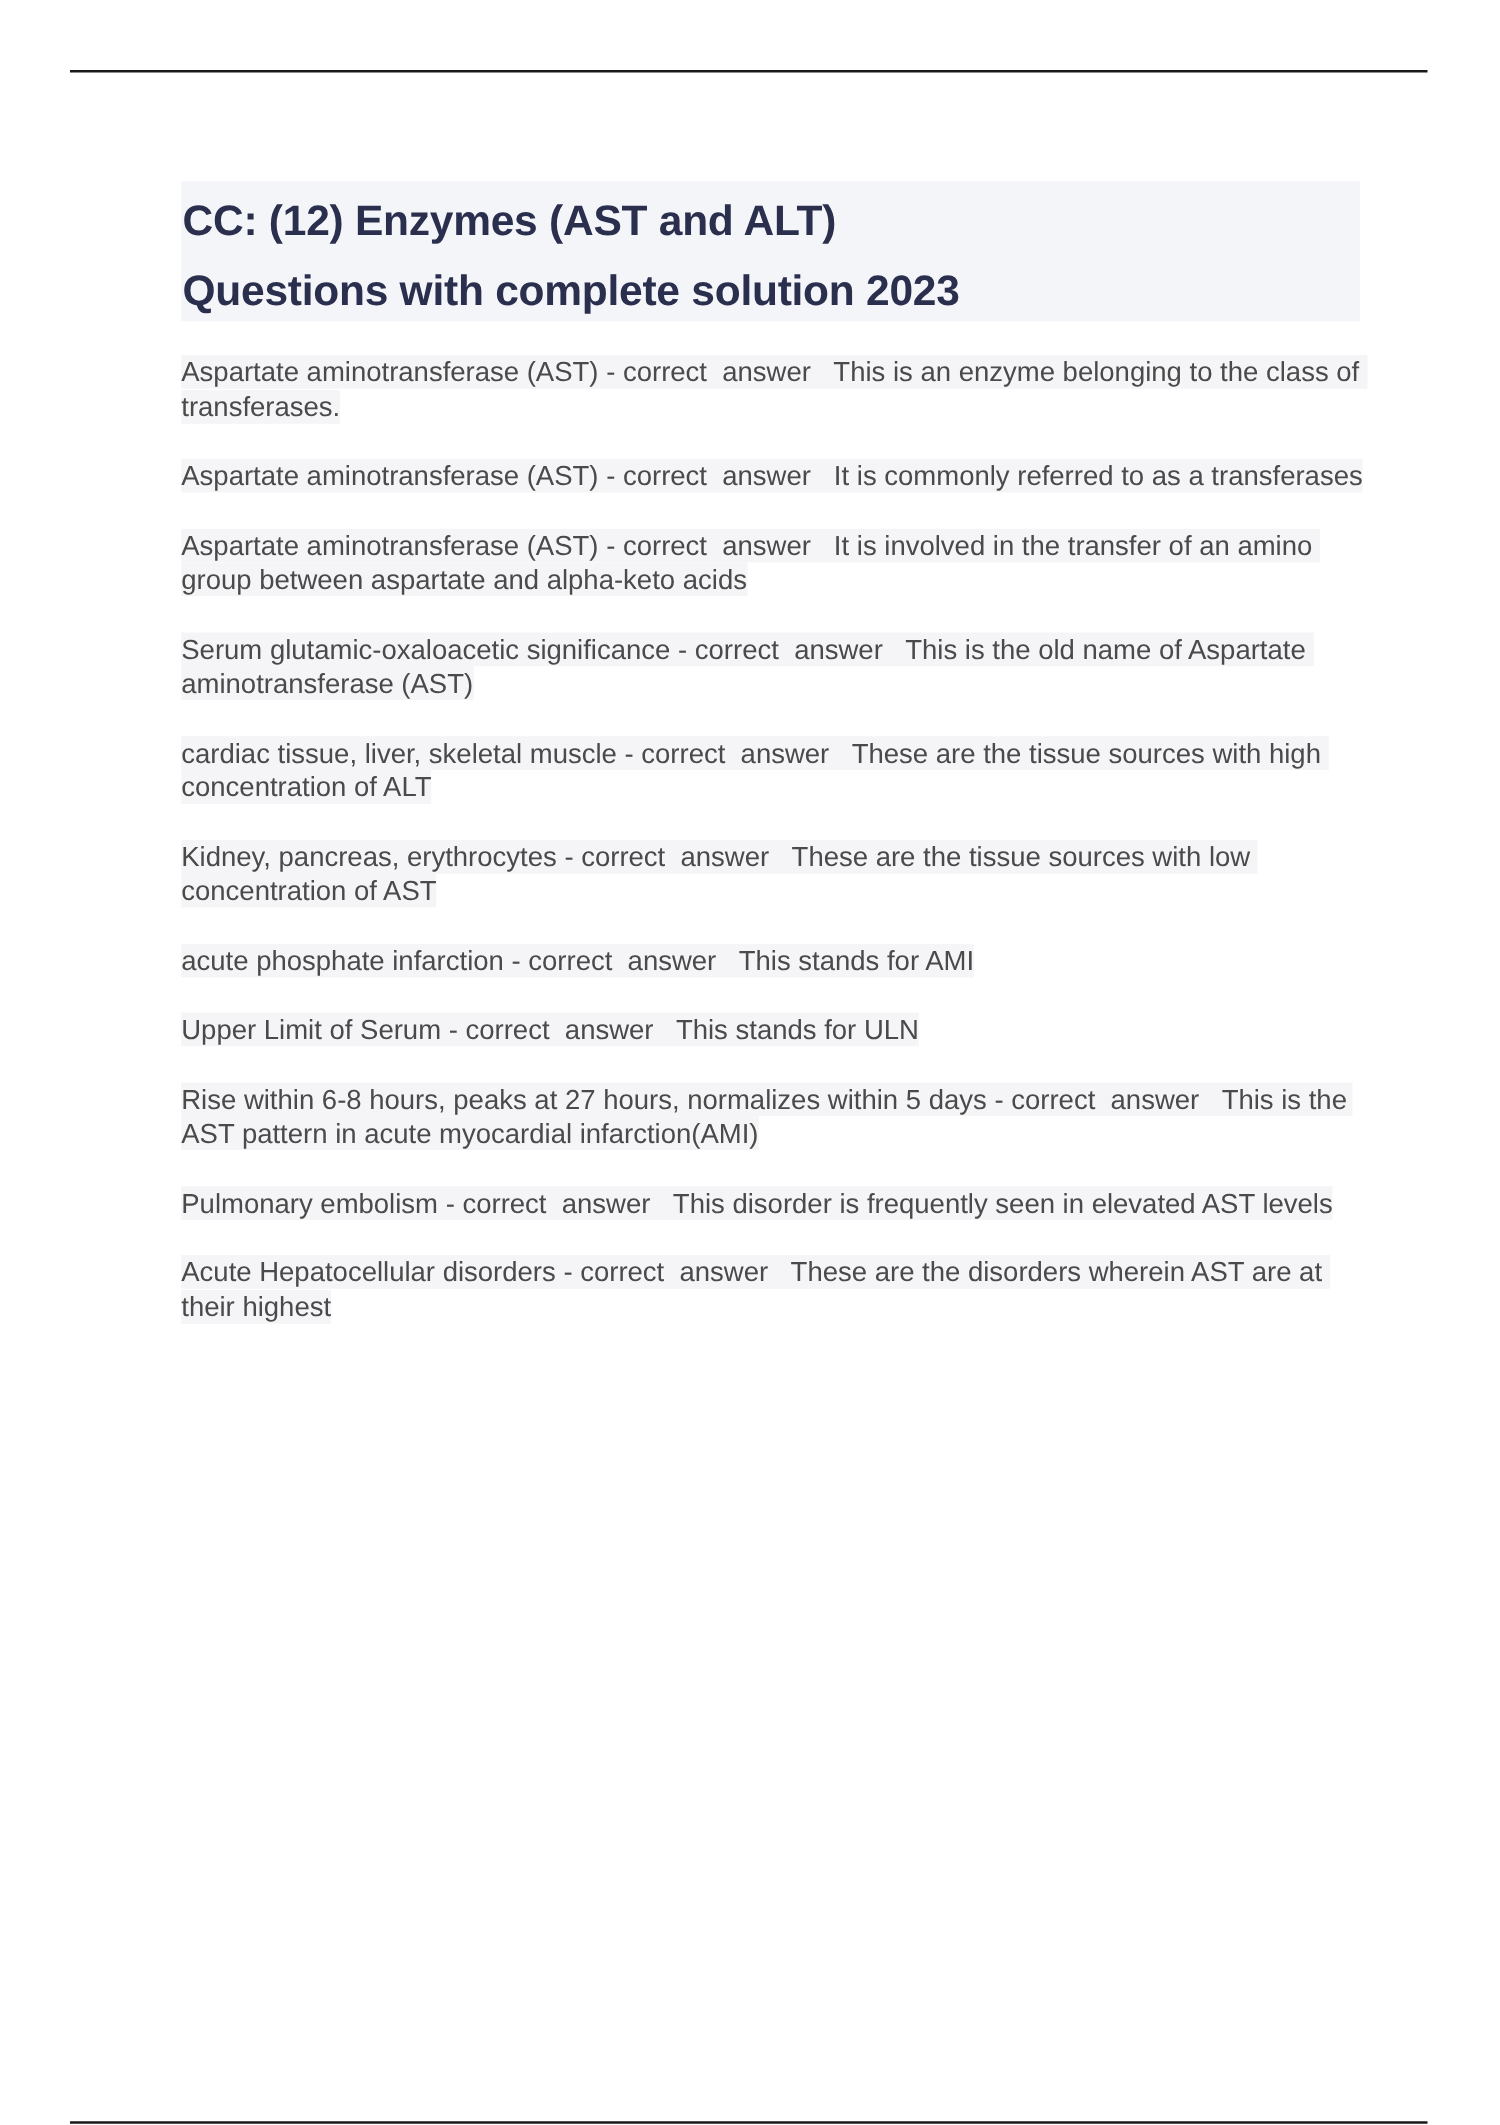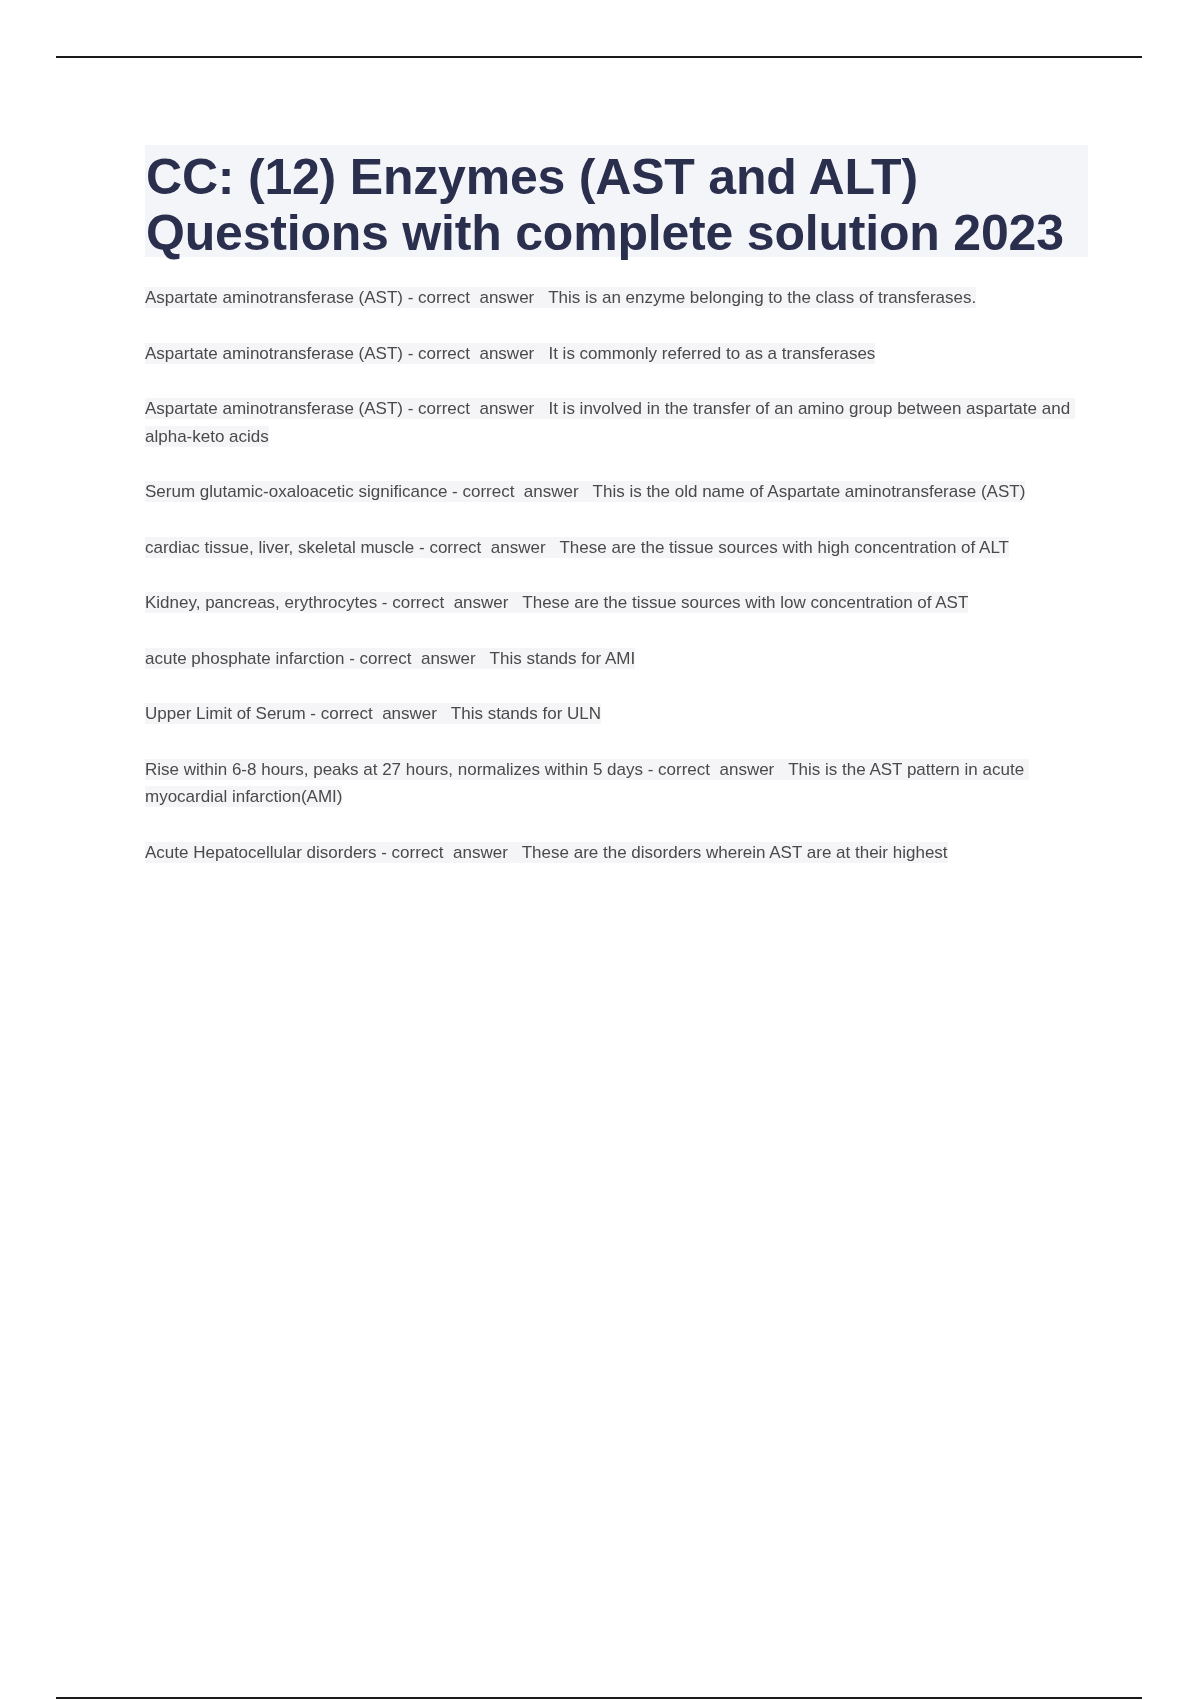--- a/index.html
+++ b/index.html
@@ -33,35 +33,35 @@
       background: #f4f5f9;
     }
     .title {
       margin: 0;
       padding: 0;
       position: absolute;
       left: 1px;
       top: 4px;
       font-family: "Liberation Sans", sans-serif;
       font-weight: bold;
-      font-size: 50px;
+      font-size: 34px;
       line-height: 56px;
       color: #2b2f4e;
       letter-spacing: -0.2px;
     }
 
     .qa-list {
       position: absolute;
       left: 145px;
       top: 284px;
       width: 960px;
     }
     .qa-item {
       margin: 0 0 28px 0;
-      font-size: 17px;
+      font-size: 22px;
       line-height: 27.5px;
       color: #4a4a4a;
     }
     .qa-item .line {
       display: inline;
       background: #f5f5f8;
       box-decoration-break: clone;
       -webkit-box-decoration-break: clone;
       padding: 1px 0;
     }
@@ -96,17 +96,18 @@
 
   <p class="qa-item"><span class="line"><span class="term">Kidney, pancreas, erythrocytes</span><span class="sep"> - correct  answer   </span><span class="answer">These are the tissue sources with low concentration of AST</span></span></p>
 
   <p class="qa-item"><span class="line"><span class="term">acute phosphate infarction</span><span class="sep"> - correct  answer   </span><span class="answer">This stands for AMI</span></span></p>
 
   <p class="qa-item"><span class="line"><span class="term">Upper Limit of Serum</span><span class="sep"> - correct  answer   </span><span class="answer">This stands for ULN</span></span></p>
 
 
   <p class="qa-item"><span class="line"><span class="term">Rise within 6-8 hours, peaks at 27 hours, normalizes within 5 days</span><span class="sep"> - correct  answer   </span><span class="answer">This is the AST pattern in acute myocardial infarction(AMI)</span></span></p>
 
+  <p class="qa-item"><span class="line"><span class="term">Pulmonary embolism</span><span class="sep"> - correct  answer   </span><span class="answer">This disorder is frequently seen in elevated AST levels</span></span></p>
 
   <p class="qa-item"><span class="line"><span class="term">Acute Hepatocellular disorders</span><span class="sep"> - correct  answer   </span><span class="answer">These are the disorders wherein AST are at their highest</span></span></p>
 </div>
 
 <div class="rule bottom"></div>
 
 </body></html>

